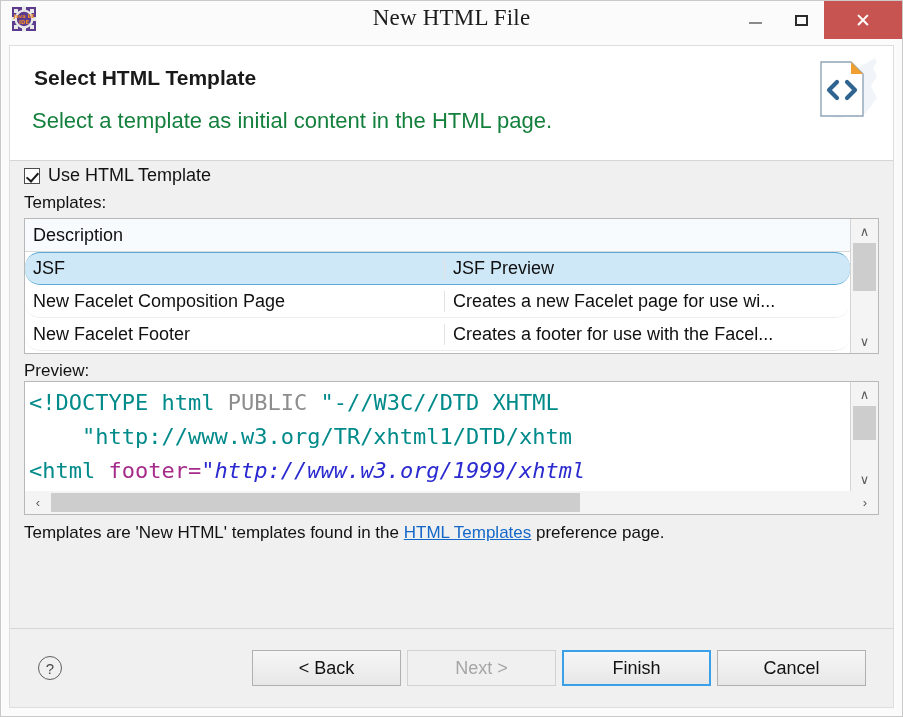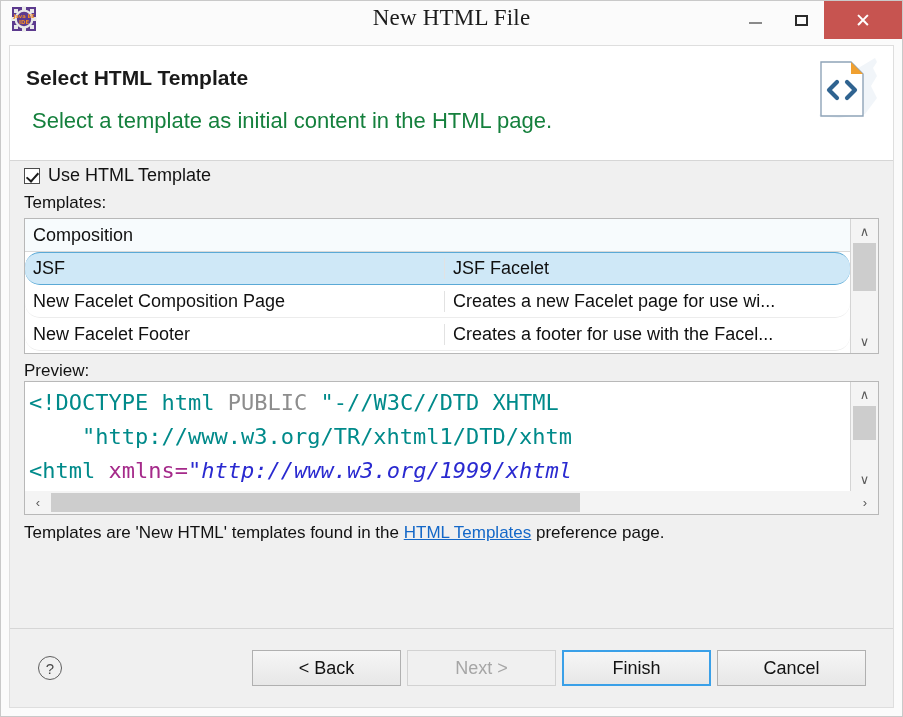--- a/index.html
+++ b/index.html
@@ -104,21 +104,21 @@
   
   .wiz-header {
     background: #ffffff;
     border-bottom: 1px solid #d6d6d6;
     height: 114px;
     position: relative;
     flex: 0 0 auto;
   }
   .wiz-title {
     position: absolute;
-    left: 16px;
+    left: 24px;
     top: 20px;
     font-size: 21px;
     font-weight: bold;
     color: #1a1a1a;
   }
   .wiz-sub {
     position: absolute;
     left: 22px;
     top: 62px;
     font-size: 22px;
@@ -423,25 +423,25 @@
       <div class="chk-row">
         <span class="checkbox"></span>
         <span class="chk-label">Use HTML Template</span>
       </div>
 
       <div class="field-label">Templates:</div>
 
       <div class="table-wrap">
         <div class="table-main">
           <div class="thead">
-            <div class="th col-desc">Composition</div>
+            <div class="th col-desc">Description</div>
           </div>
           <div class="trow selected">
             <div class="td col-name">JSF</div>
-            <div class="td col-desc">JSF Facelet</div>
+            <div class="td col-desc">JSF Preview</div>
           </div>
           <div class="trow">
             <div class="td col-name">New Facelet Composition Page</div>
             <div class="td col-desc">Creates a new Facelet page for use wi...</div>
           </div>
           <div class="trow">
             <div class="td col-name">New Facelet Footer</div>
             <div class="td col-desc">Creates a footer for use with the Facel...</div>
           </div>
           <div class="trow">
@@ -456,21 +456,21 @@
           </div>
           <div class="sb-arrow">∨</div>
         </div>
       </div>
 
       <div class="field-label">Preview:</div>
 
       <div class="preview-box">
         <div class="code-area"><span class="tok-tag">&lt;!DOCTYPE</span><span class="tok-gray"> </span><span class="tok-tag">html</span><span class="tok-gray"> PUBLIC </span><span class="tok-str">"-//W3C//DTD XHTML</span>
 <span class="tok-str">    "http://www.w3.org/TR/xhtml1/DTD/xhtm</span>
-<span class="tok-tag">&lt;html</span><span class="tok-gray"> </span><span class="tok-attr">xmlns=</span><span class="tok-val">"http://www.w3.org/1999/xhtml</span></div>
+<span class="tok-tag">&lt;html</span><span class="tok-gray"> </span><span class="tok-attr">footer=</span><span class="tok-val">"http://www.w3.org/1999/xhtml</span></div>
         <div class="vscroll">
           <div class="sb-arrow">∧</div>
           <div class="sb-track">
             <div class="sb-thumb" style="top:0; height:34px;"></div>
           </div>
           <div class="sb-arrow">∨</div>
         </div>
       </div>
 
       <div class="hscroll">

